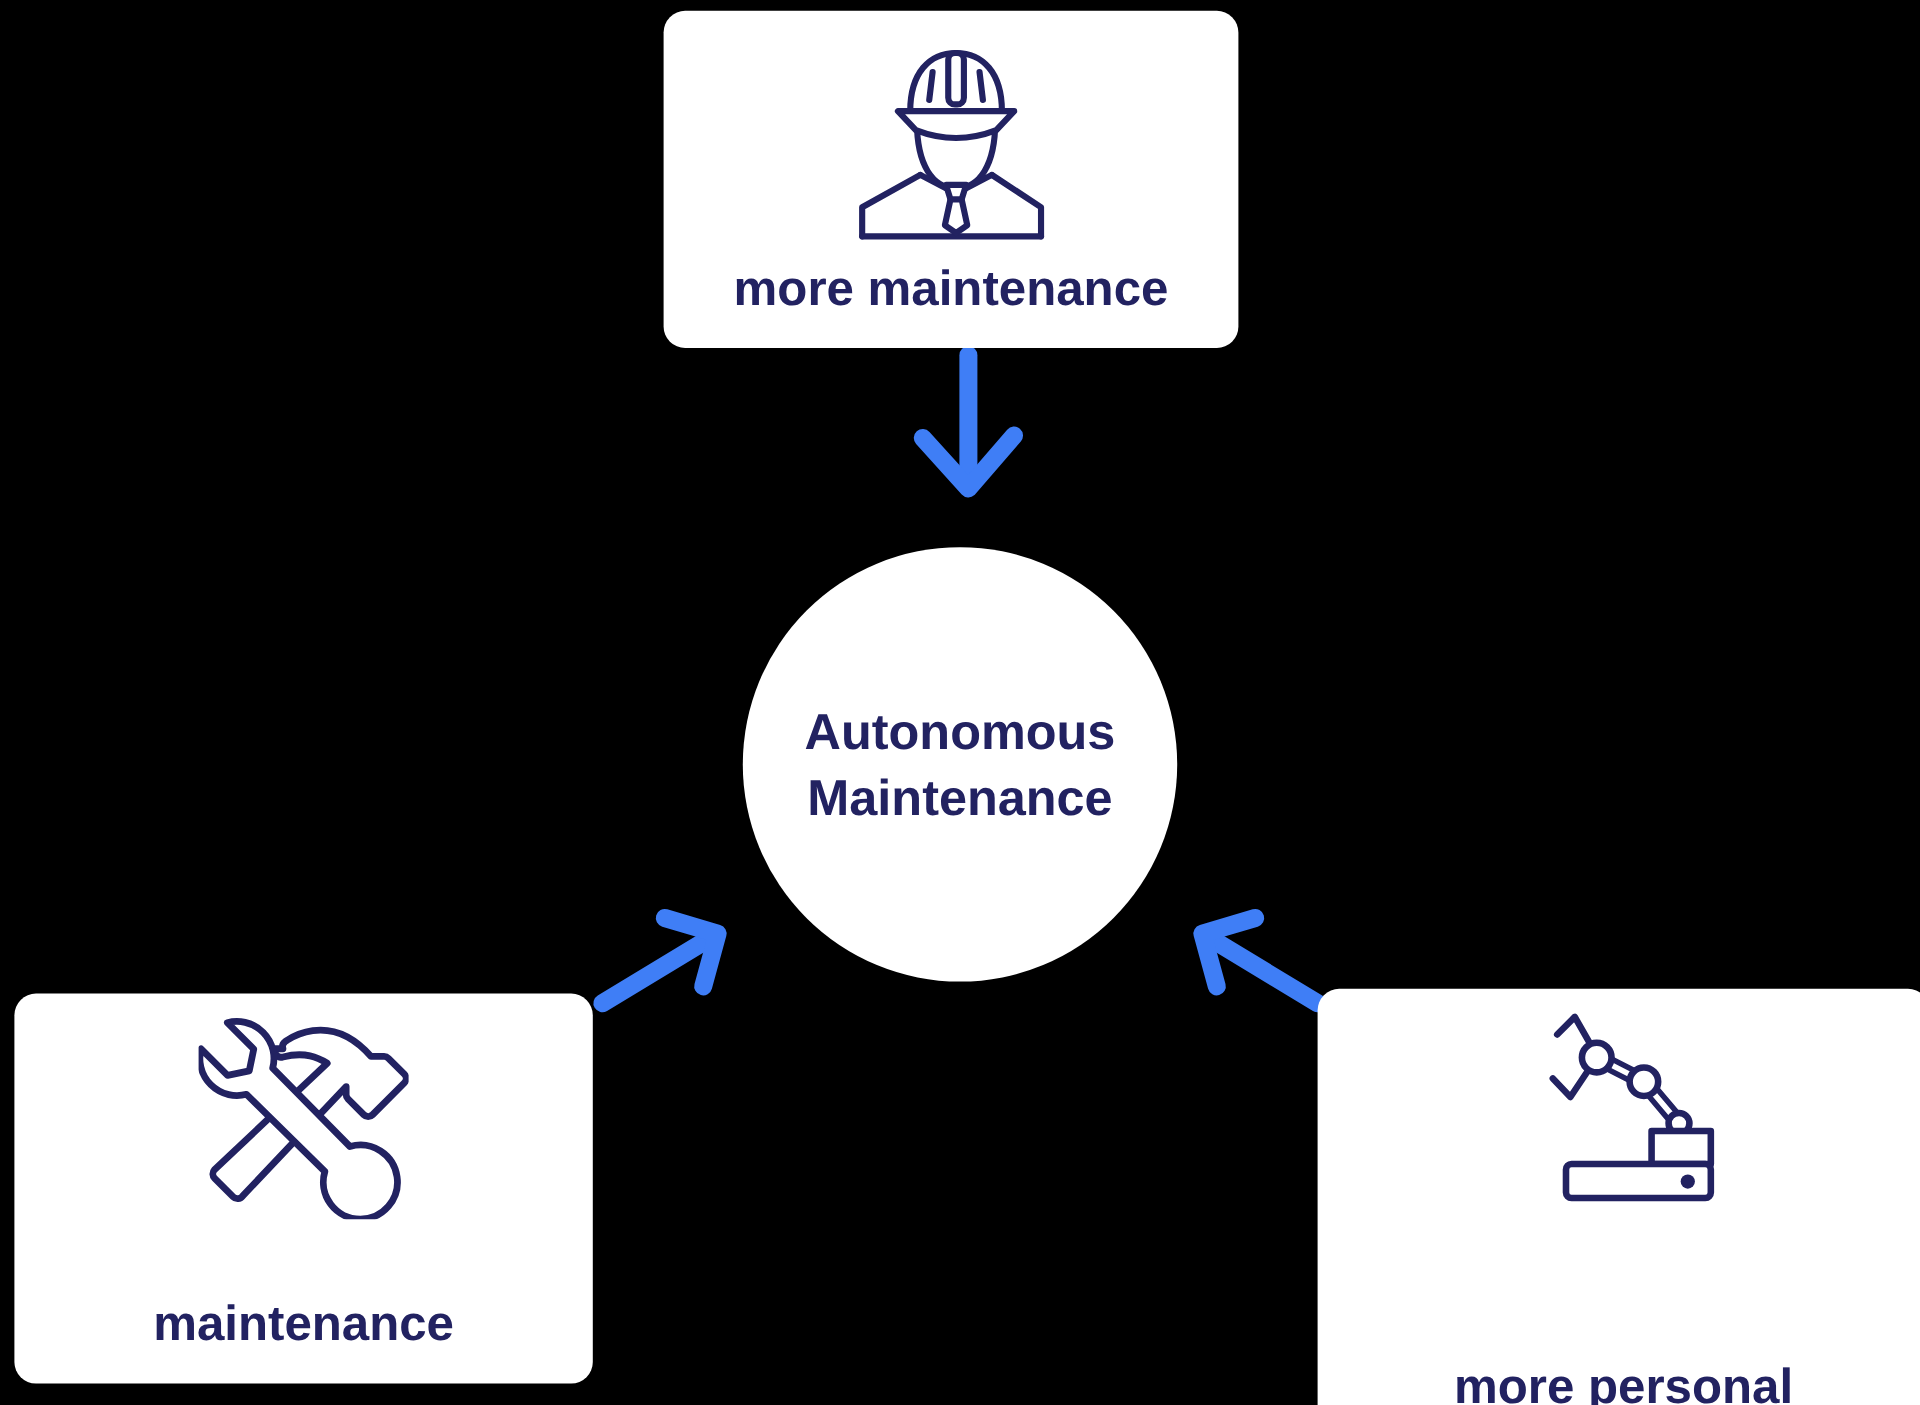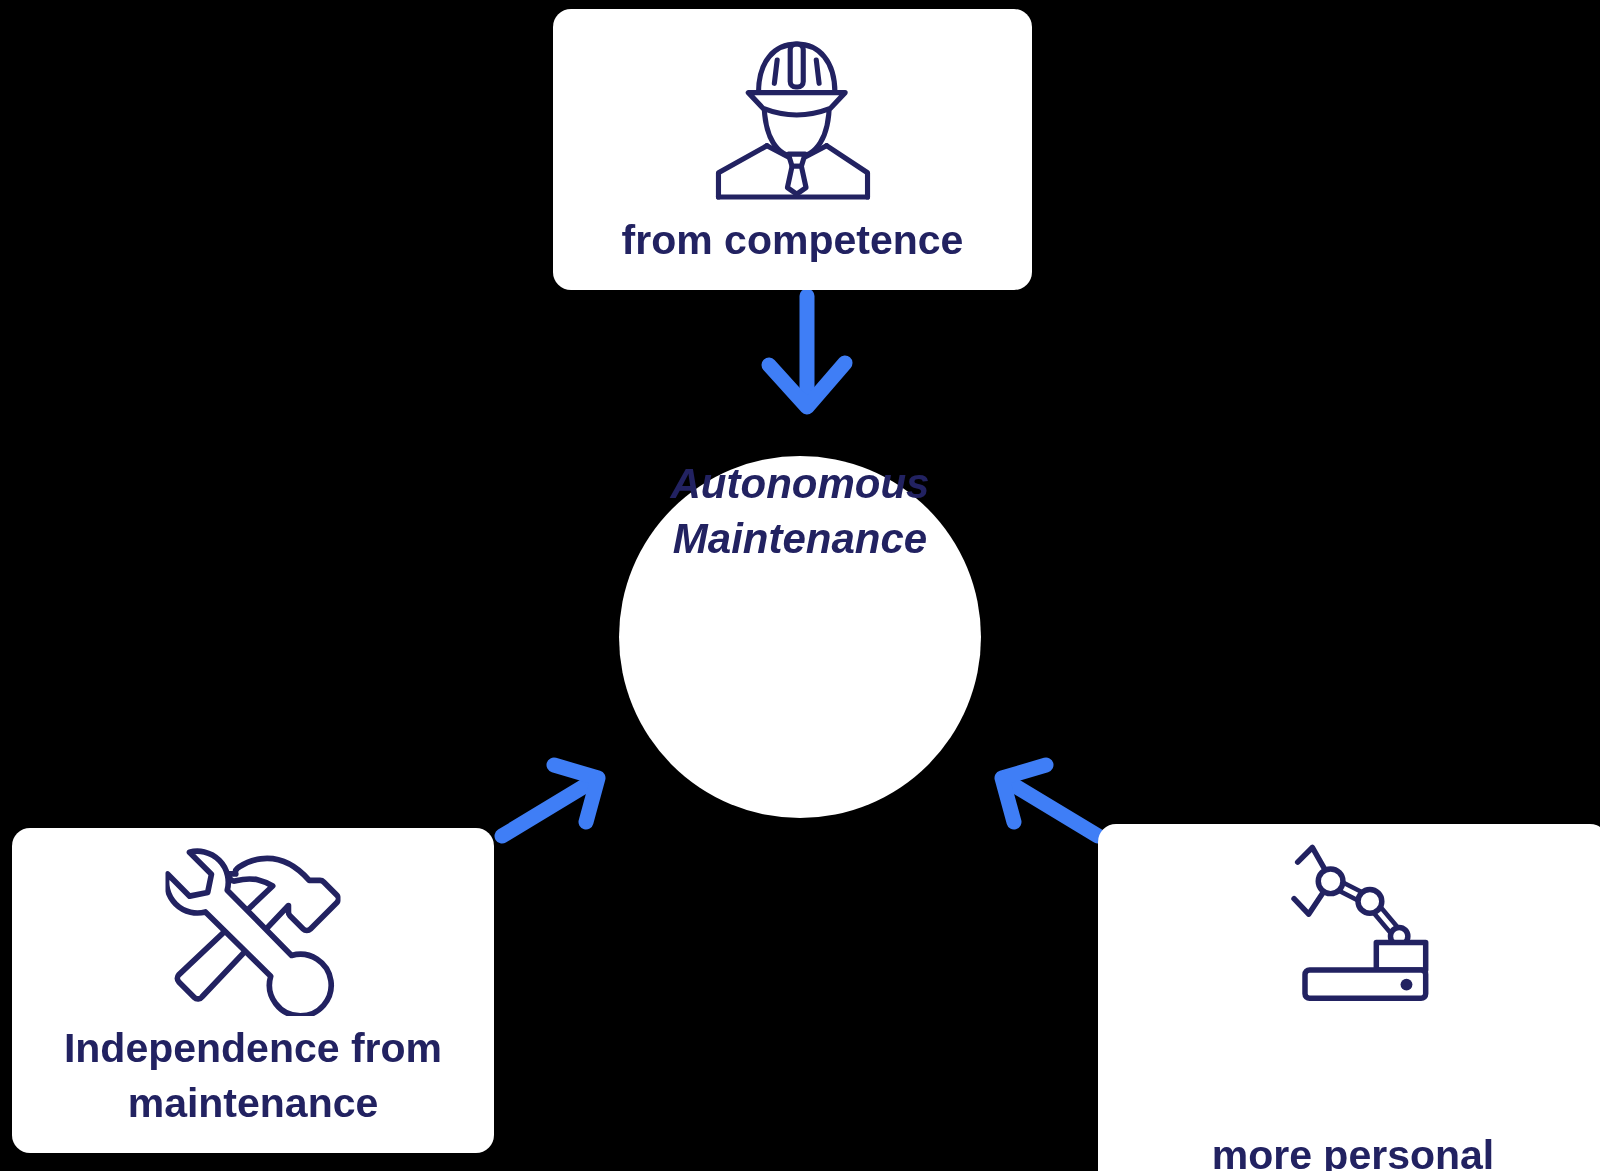--- a/index.html
+++ b/index.html
@@ -24,23 +24,22 @@
   .card-top   {left:553px; top:9px;   width:479px; height:281px;}
   .card-bl    {left:12px;  top:828px; width:482px; height:325px;}
   .card-br    {left:1098px;top:824px; width:476px; height:383px;padding-left:34px;}
   .circle{
     position:absolute;
     left:619px; top:456px;
     width:362px; height:362px;
     background:var(--card);
     border-radius:50%;
     display:flex;
-    align-items:flex-start;
+    align-items:center;
     justify-content:center;
-    font-style:italic;
   }
   .icon-wrap{
     position:absolute;
     left:50%;
     transform:translateX(-50%);
     color:var(--navy);
   }
   .icon-top{top:24px;}
   .icon-bl {top:18px;}
   .icon-br {top:16px;}
@@ -117,42 +116,41 @@
           <path d="M185,176 L185,150 L141,121"></path>
           <path d="M25,176 L185,176"></path>
           <path d="M77,121 L100,133"></path>
           <path d="M141,121 L118,133"></path>
           <path d="M100,130 L118,130 L114,143 L104,143 Z" fill="#ffffff"></path>
           <path d="M104,143 L99,166 L109,173 L119,166 L114,143 Z" fill="#ffffff"></path>
         </g>
       </svg>
     </div>
     <div class="label label-top">
-      <div>from competence</div>
+      <div>more maintenance</div>
     </div>
   </div>
 
   <div class="circle">
     <div class="circle-label">
       <div>Autonomous</div>
       <div>Maintenance</div>
     </div>
   </div>
 
   <div class="card card-bl">
     <div class="icon-wrap icon-bl" aria-label="wrench-hammer-icon">
       <svg width="175" height="170" viewBox="0 0 17 16.5">
         <g stroke="currentColor" stroke-width="0.55" stroke-linejoin="round" fill="#ffffff">
           <path transform="translate(16.8,0.2) scale(-1,1)" d="M9.972 2.508a.5.5 0 0 0-.16-.556l-.178-.129a5.009 5.009 0 0 0-2.076-.783C6.215.862 4.504 1.229 2.84 3.133H1.786a.5.5 0 0 0-.354.147L.146 4.567a.5.5 0 0 0 0 .706l2.571 2.579a.5.5 0 0 0 .708 0l1.286-1.29a.5.5 0 0 0 .146-.353V5.57l8.387 8.873A.5.5 0 0 0 14 14.5l1.5-1.5a.5.5 0 0 0 .017-.689l-9.129-8.63c.747-.456 1.772-.96 3.583-.51a.5.5 0 0 0 .534-.163l.415-.47a.5.5 0 0 0 .052-.03z"></path>
           <path transform="translate(0.1,0.5)" d="M.102 2.223A3.004 3.004 0 0 0 3.78 5.897l6.341 6.252A3.003 3.003 0 0 0 13 16a3 3 0 1 0-.851-5.878L5.897 3.781A3.004 3.004 0 0 0 2.223.1l2.141 2.142L4 4l-1.757.364z"></path>
         </g>
       </svg>
     </div>
     <div class="label label-bl">
-      <div>Independence from</div>
       <div>maintenance</div>
     </div>
   </div>
 
   <div class="card card-br">
     <div class="icon-wrap icon-br" aria-label="robot-arm-icon">
       <svg width="160" height="174" viewBox="0 0 175 190">
         <g class="line-icon" stroke-width="6">
           <path d="M138,105 L106,67 L63,45" stroke-width="15"></path>
           <path d="M138,105 L106,67 L63,45" stroke="#ffffff" stroke-width="5"></path>

